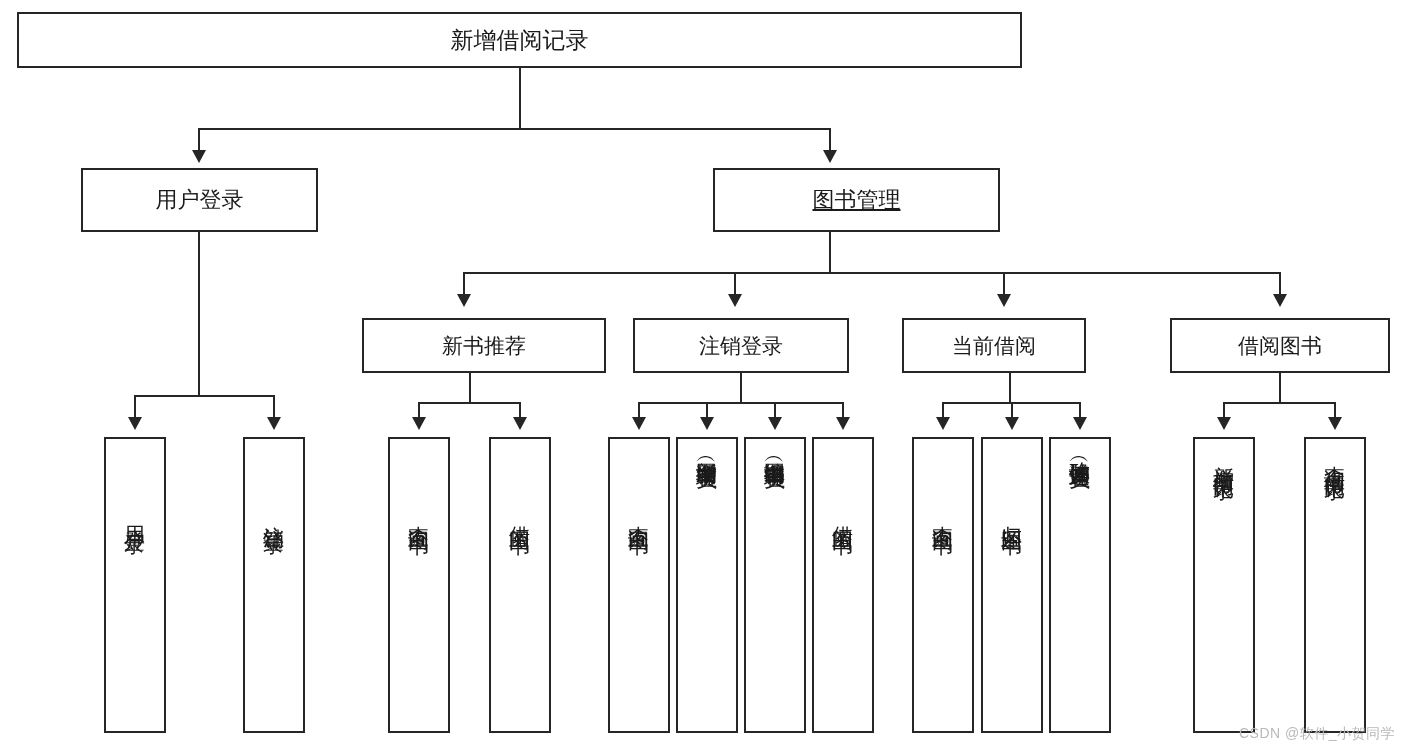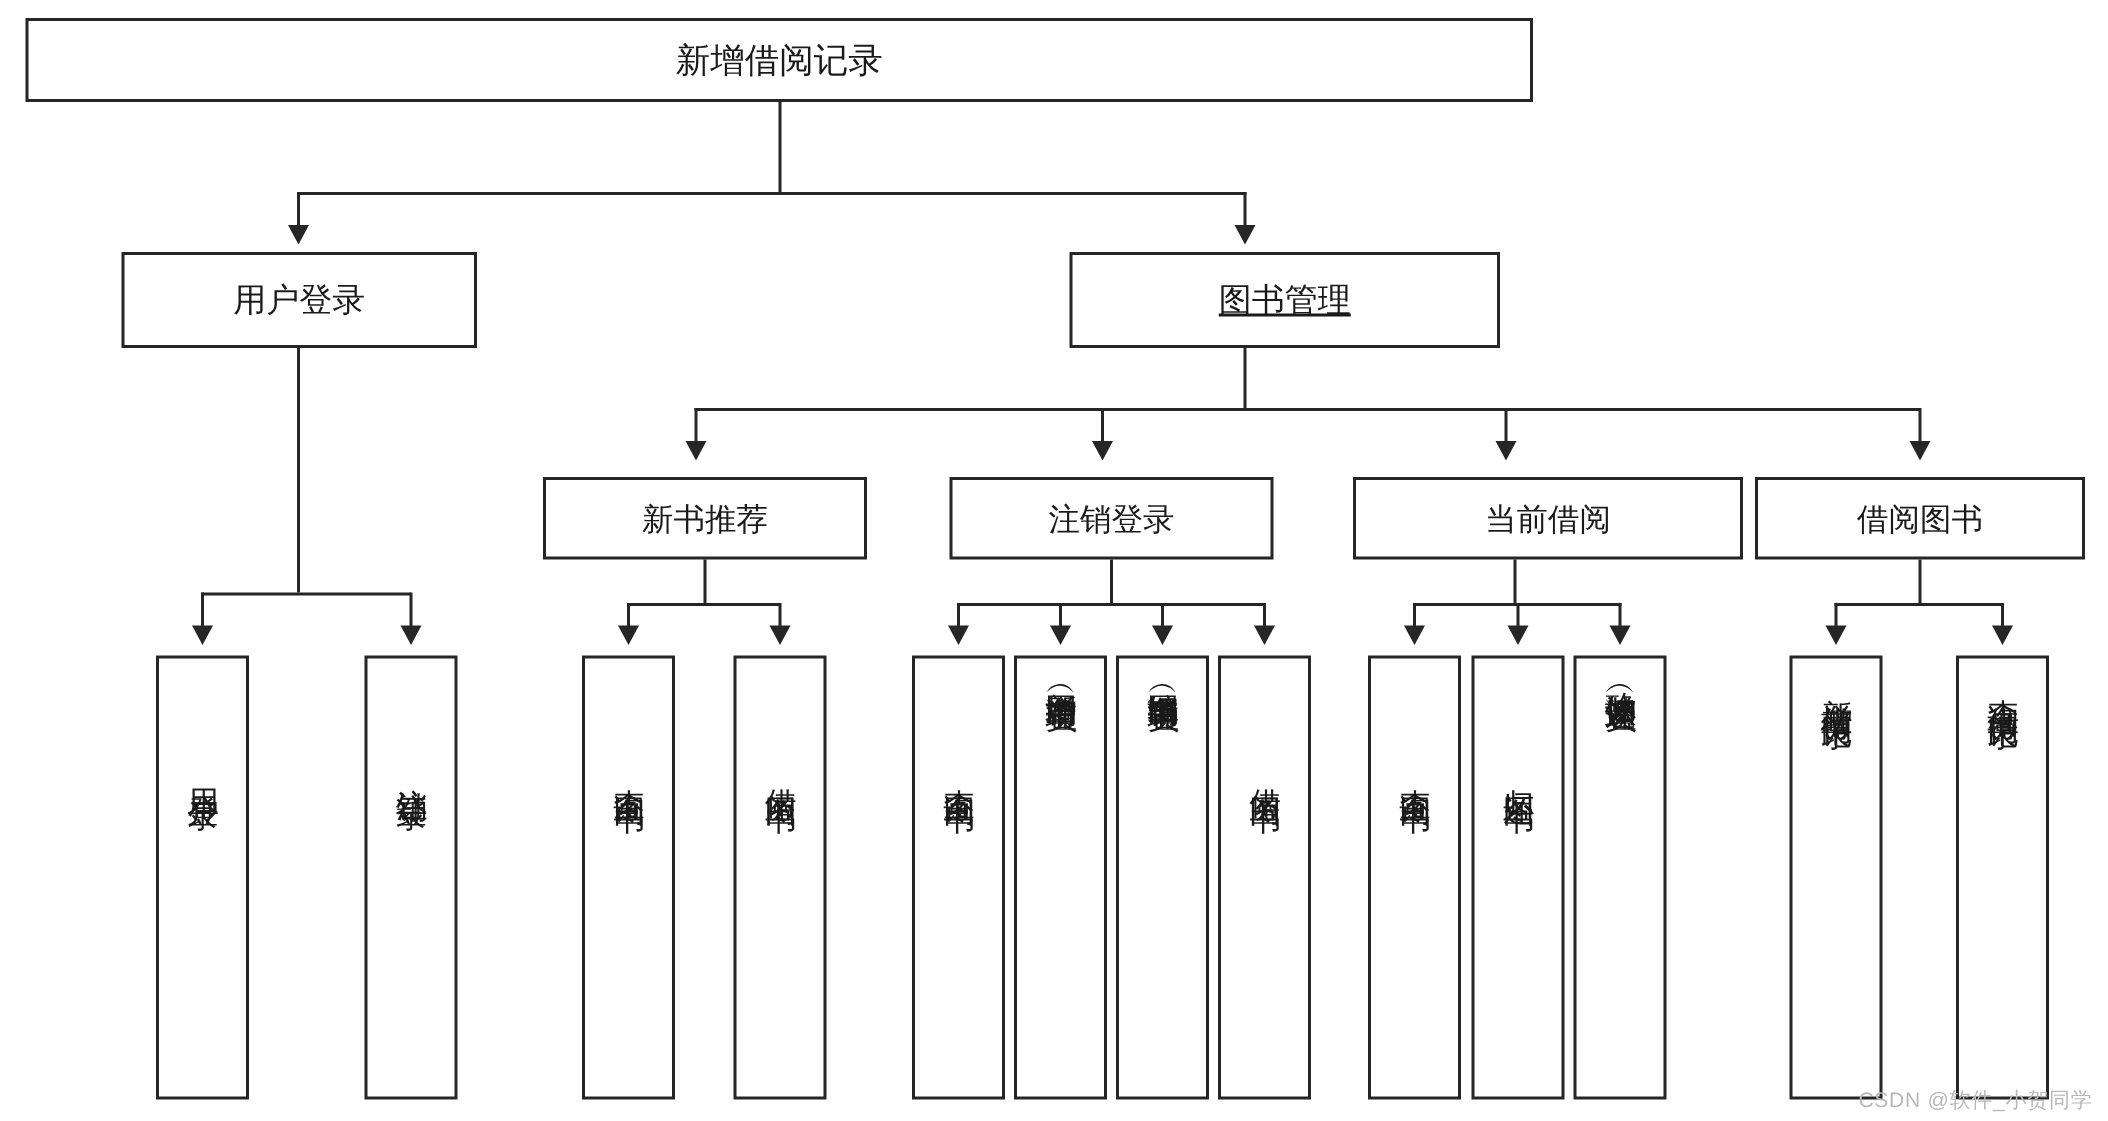--- a/index.html
+++ b/index.html
@@ -124,27 +124,27 @@
   <div class="ln h" style="left:463px; top:272px; width:817px;"></div>
   <div class="ln v" style="left:463px; top:272px; height:26px;"></div>
   <div class="arrow" style="left:457px; top:294px;"></div>
   <div class="ln v" style="left:734px; top:272px; height:26px;"></div>
   <div class="arrow" style="left:728px; top:294px;"></div>
   <div class="ln v" style="left:1003px; top:272px; height:26px;"></div>
   <div class="arrow" style="left:997px; top:294px;"></div>
   <div class="ln v" style="left:1279px; top:272px; height:26px;"></div>
   <div class="arrow" style="left:1273px; top:294px;"></div>
 
-  <div class="node lvl3" style="left:362px; width:216px;">
+  <div class="node lvl3" style="left:362px; width:244px;">
     <span>新书推荐</span>
   </div>
   <div class="node lvl3" style="left:633px; width:216px;">
     <span>注销登录</span>
   </div>
-  <div class="node lvl3" style="left:902px; width:260px;">
+  <div class="node lvl3" style="left:902px; width:184px;">
     <span>当前借阅</span>
   </div>
   <div class="node lvl3" style="left:1170px; width:220px;">
     <span>借阅图书</span>
   </div>
 
   <div class="ln v" style="left:469px; top:373px; height:29px;"></div>
   <div class="ln h" style="left:418px; top:402px; width:102px;"></div>
   <div class="ln v" style="left:418px; top:402px; height:19px;"></div>
   <div class="arrow" style="left:412px; top:417px;"></div>

